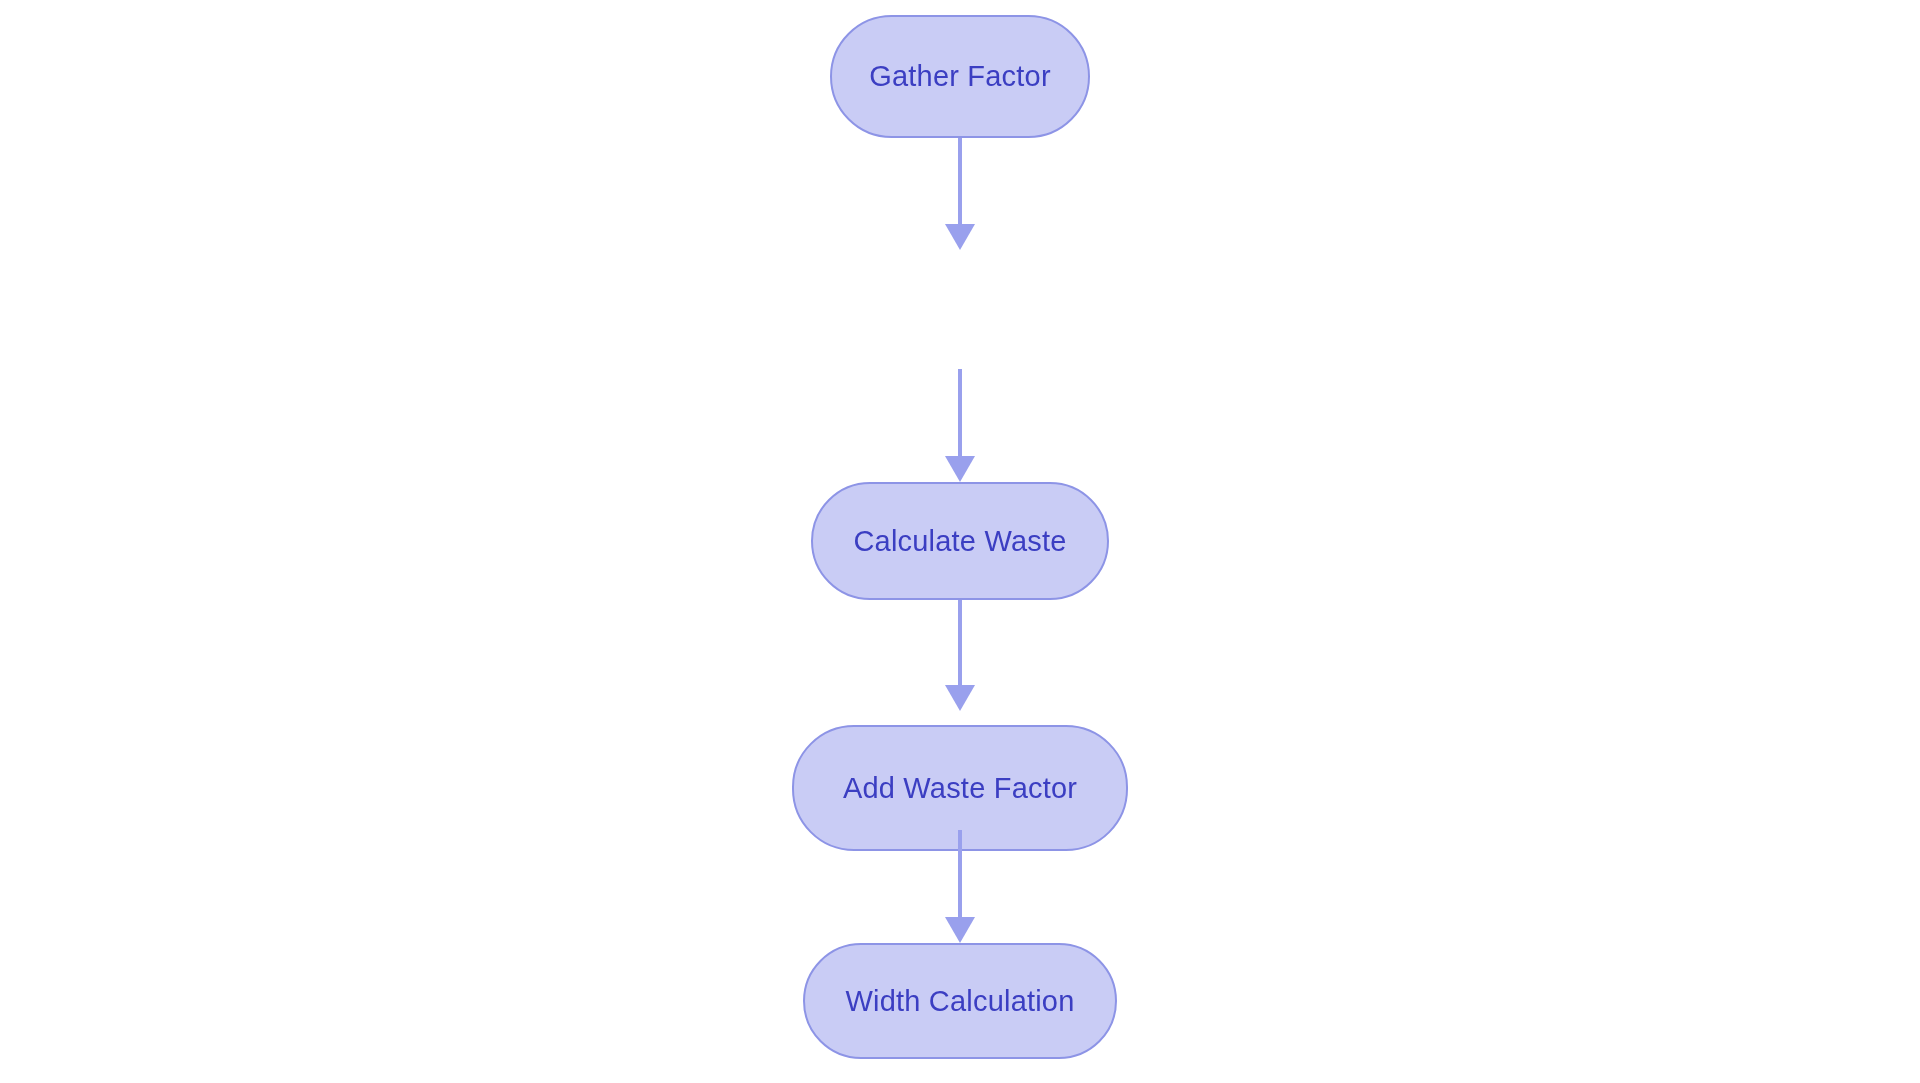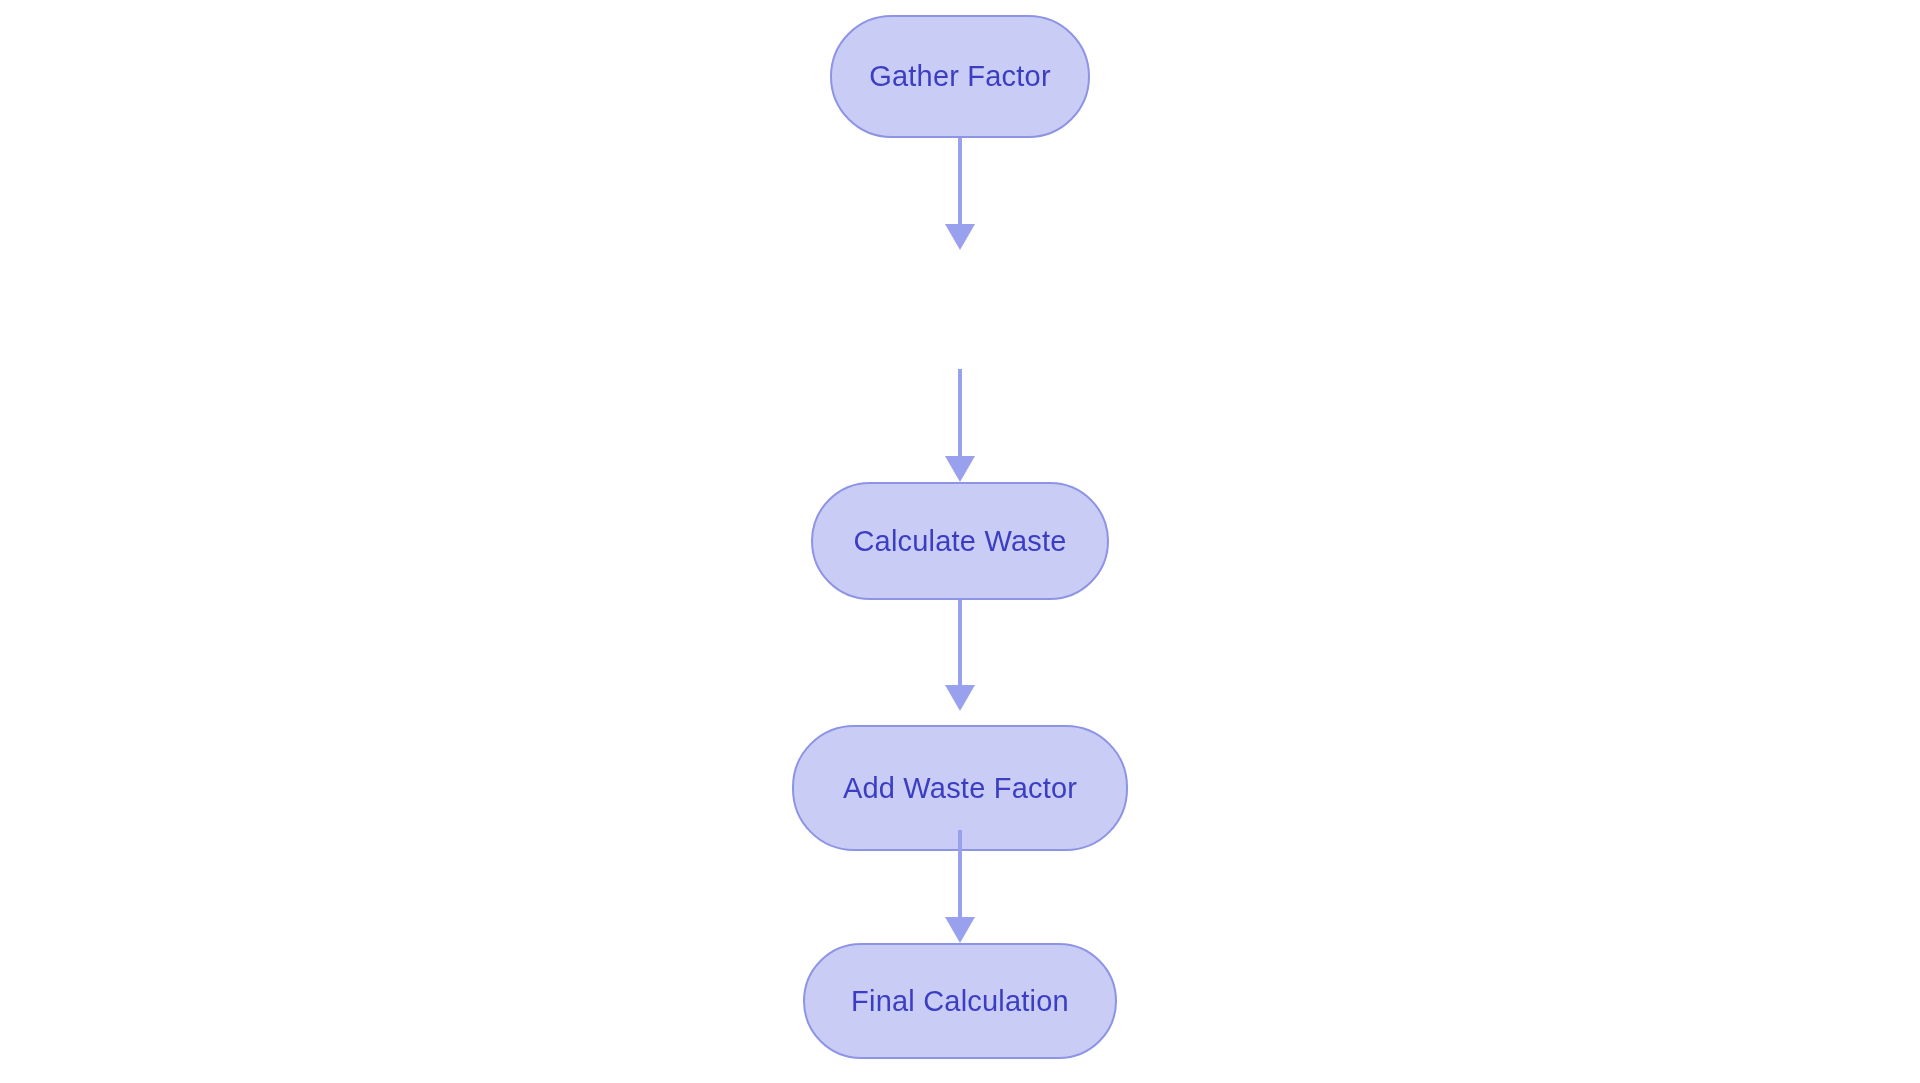--- a/index.html
+++ b/index.html
@@ -102,16 +102,16 @@
   <div class="node node-4">
     <span>Add Waste Factor</span>
   </div>
 
   <div class="arrow arrow-4">
     <div class="line"></div>
     <div class="head"></div>
   </div>
 
   <div class="node node-5">
-    <span>Final Calculation</span>
+    <span>Width Calculation</span>
   </div>
 
 </div>
 
 </body></html>

